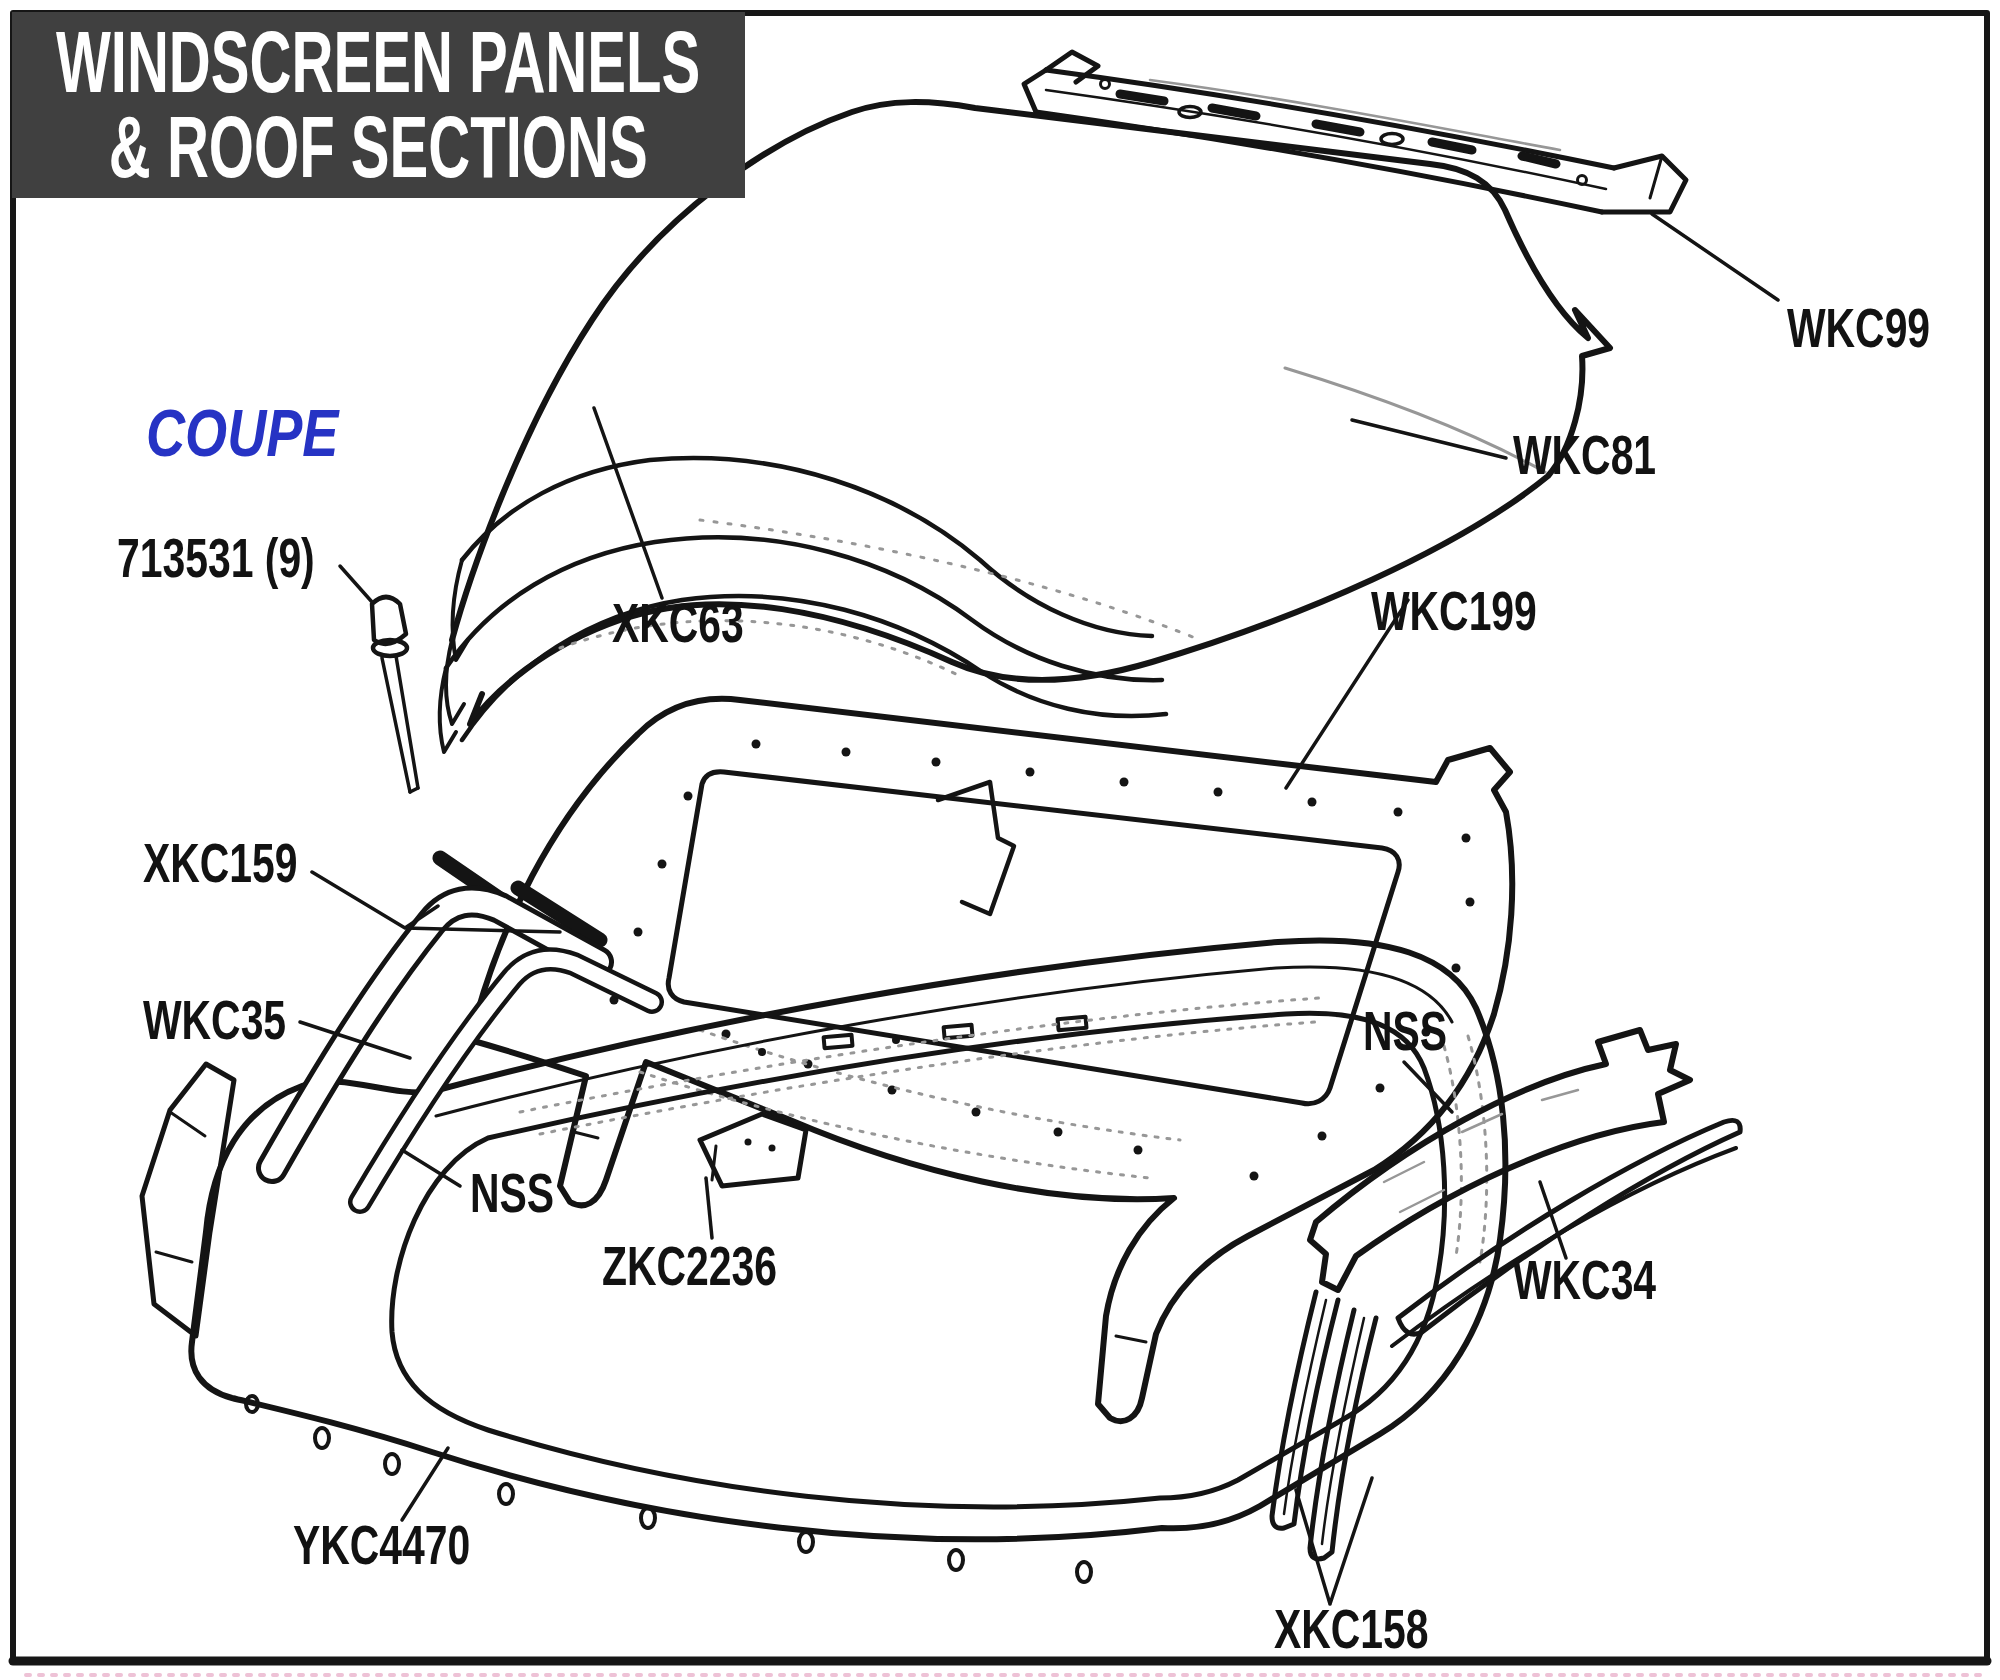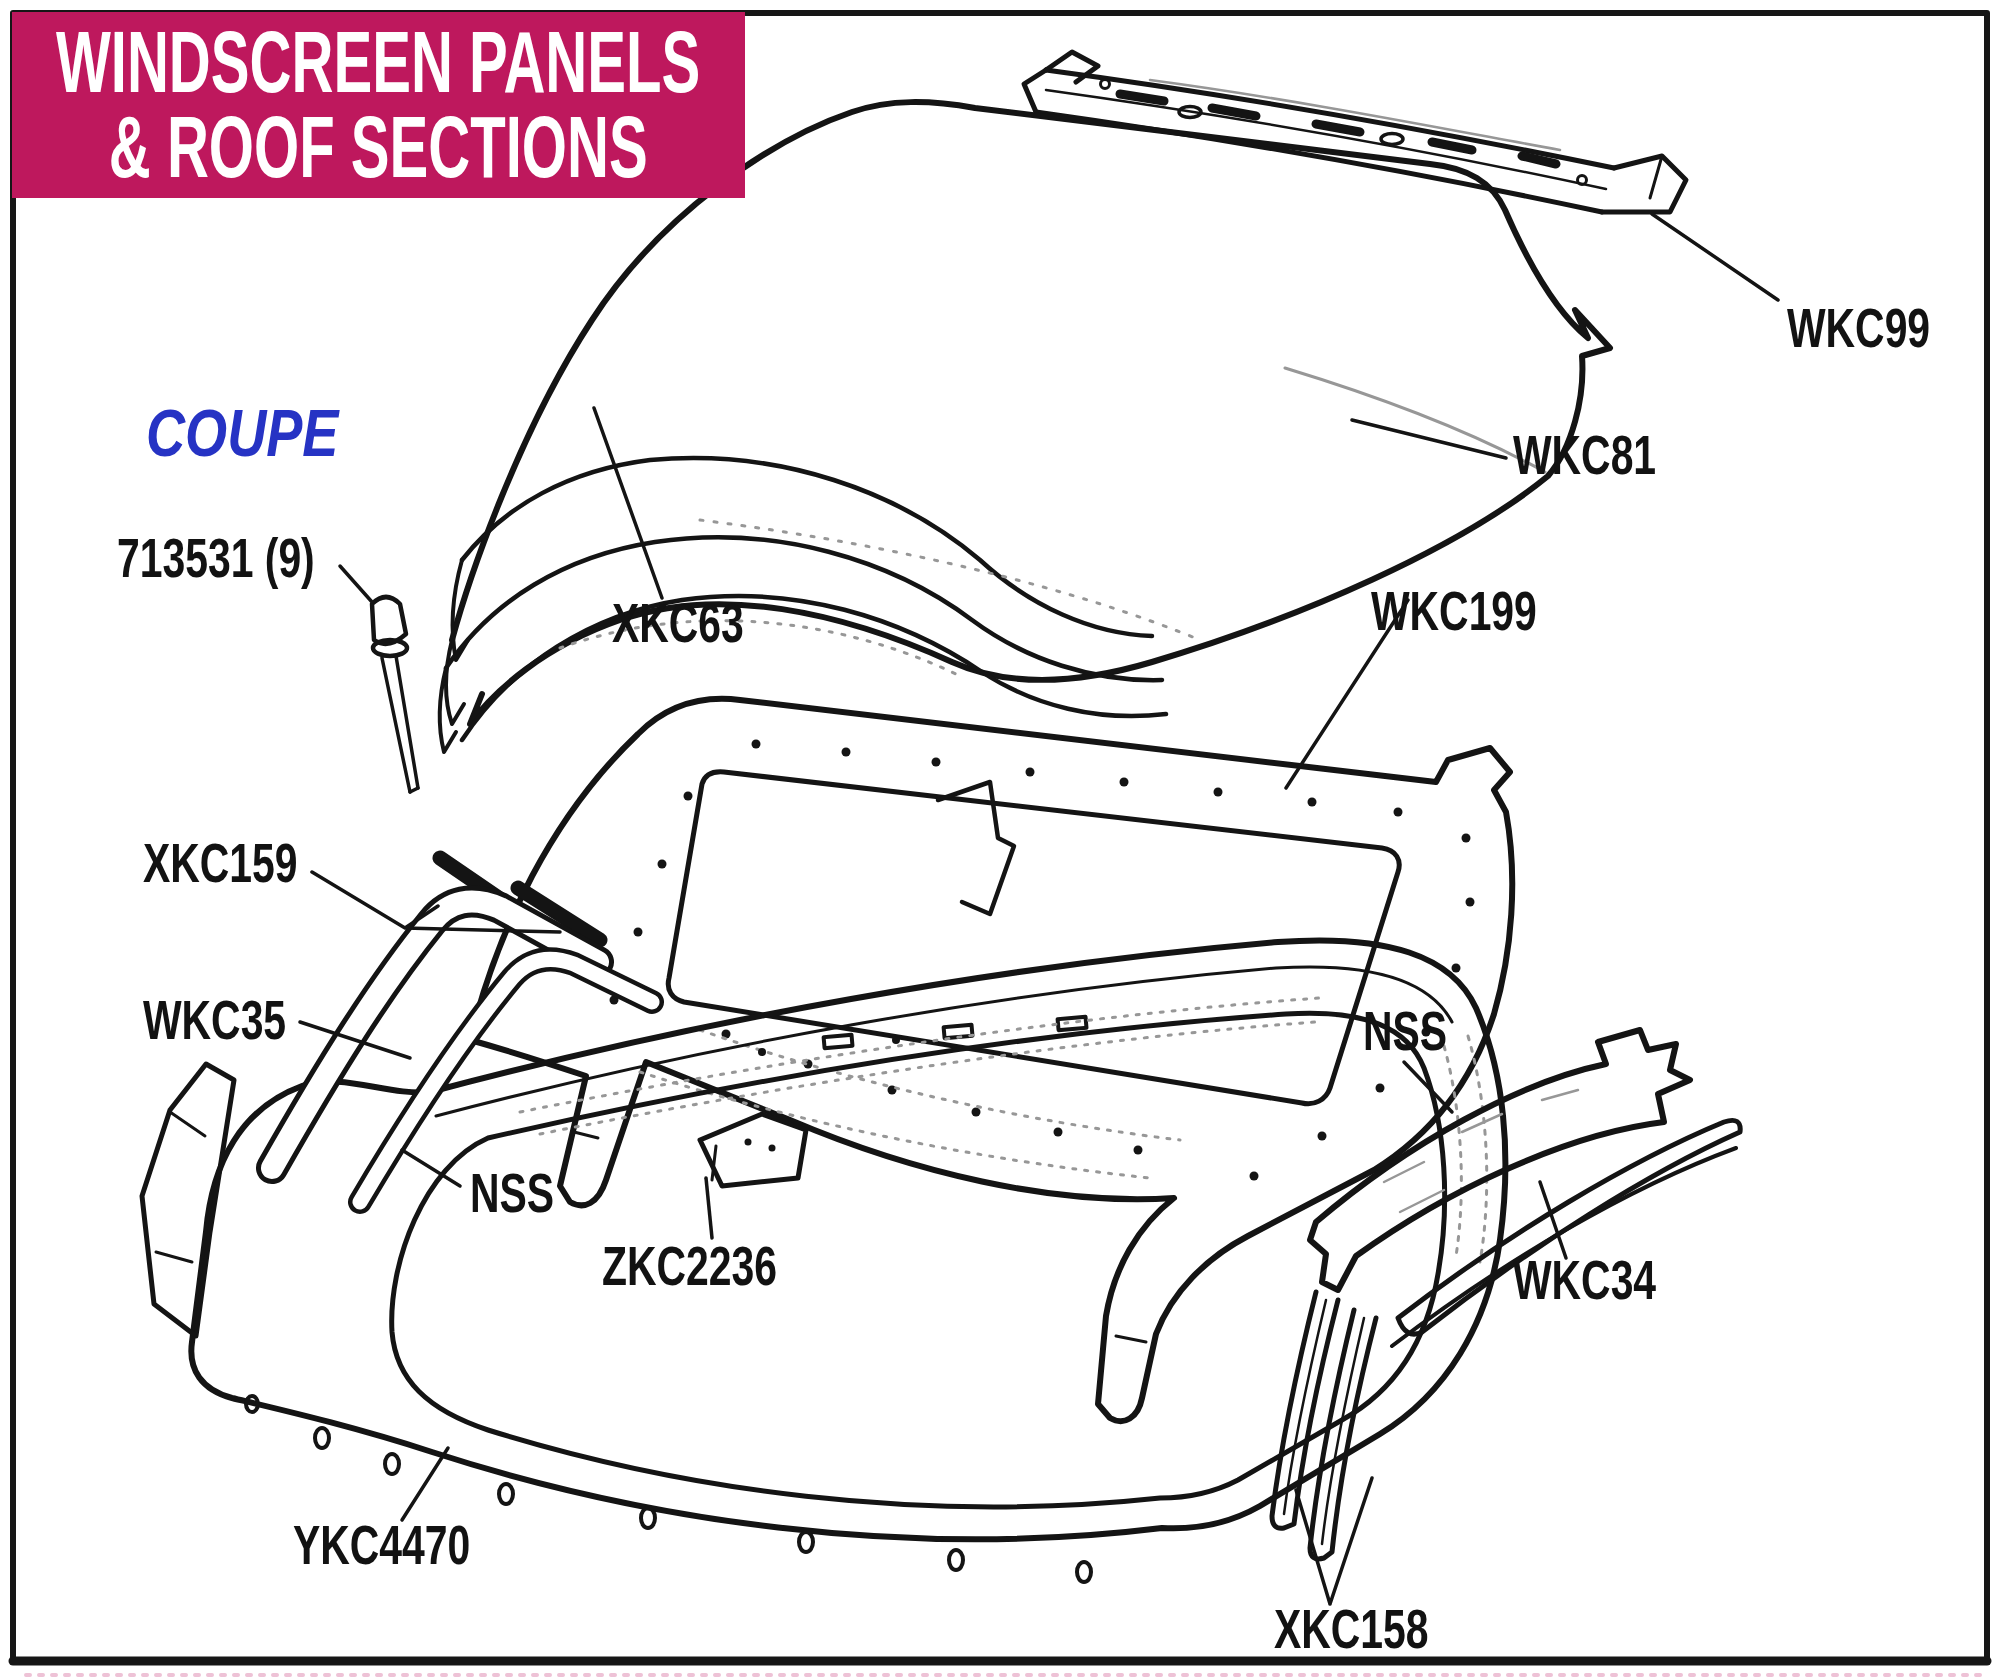--- a/index.html
+++ b/index.html
@@ -1,18 +1,18 @@
 <!DOCTYPE html>
 <html><head>
 <meta charset="utf-8">
 <style>
   html,body{margin:0;padding:0;width:2000px;height:1680px;overflow:hidden;background:#ffffff;}
   .stage{position:relative;width:2000px;height:1680px;background:#ffffff;font-family:"Liberation Sans",sans-serif;}
   svg{position:absolute;left:0;top:0;}
-  .banner{position:absolute;left:12px;top:12px;width:733px;height:186px;background:#be185d;
+  .banner{position:absolute;left:12px;top:12px;width:733px;height:186px;background:#404040;
           display:flex;flex-direction:column;align-items:center;justify-content:center;gap:4px;}
   .banner .bline{display:inline-block;color:#ffffff;font-weight:bold;font-size:88px;line-height:0.92;
           transform:scaleX(0.66);transform-origin:50% 50%;white-space:nowrap;letter-spacing:0px;}
   .coupe{position:absolute;left:146px;top:400px;color:#2633c4;font-weight:bold;font-style:italic;
           font-size:66px;line-height:1;transform:scaleX(0.82);transform-origin:0 0;white-space:nowrap;}
   .plabel{position:absolute;color:#121212;font-weight:bold;font-size:56px;line-height:1;margin-top:-10px;
           transform:scaleX(0.73);transform-origin:0 0;white-space:nowrap;}
 </style>
 </head>
 <body>

